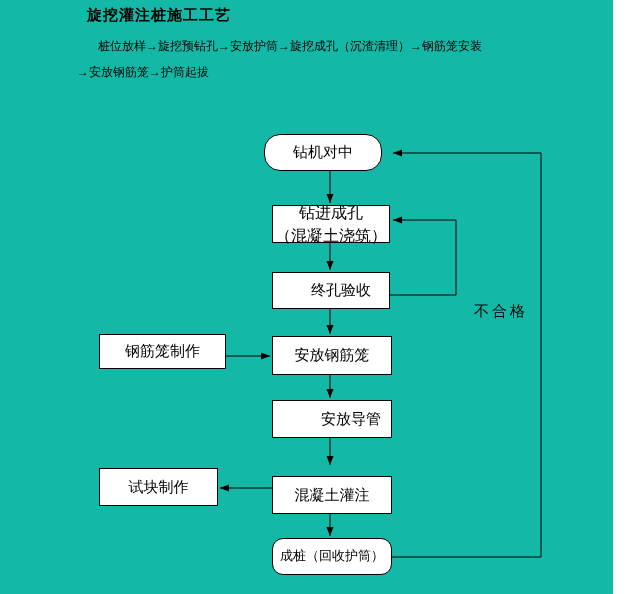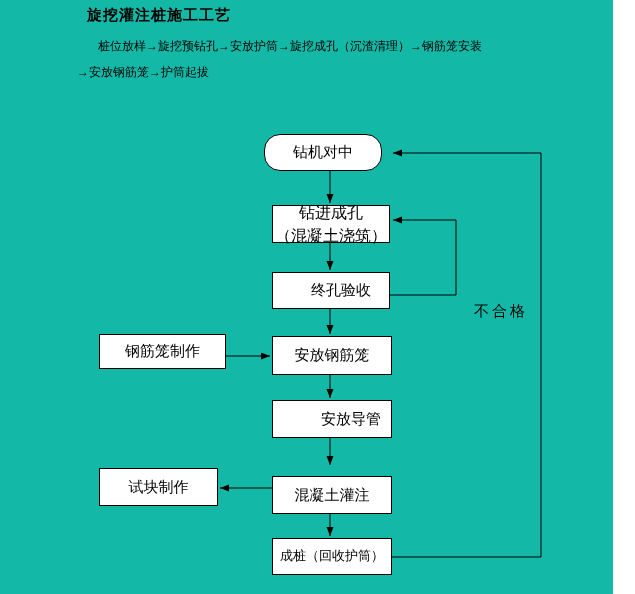--- a/index.html
+++ b/index.html
@@ -51,21 +51,21 @@
     white-space: nowrap;
   }
   #node-drill-centering { left: 264px; top: 134px; width: 118px; height: 37px; border-radius: 16px; }
   #node-drilling        { left: 272px; top: 205px; width: 118px; height: 38px; font-size: 16px; line-height: 1.45; }
   #node-final-hole      { left: 272px; top: 272px; width: 118px; height: 37px; padding-left: 20px; }
   #node-cage-fab        { left:  99px; top: 334px; width: 127px; height: 35px; }
   #node-install-cage    { left: 272px; top: 336px; width: 120px; height: 39px; }
   #node-install-tremie  { left: 272px; top: 400px; width: 120px; height: 38px; padding-left: 38px; }
   #node-test-block      { left:  99px; top: 468px; width: 119px; height: 38px; text-align: right; }
   #node-concrete        { left: 272px; top: 442px; width: 120px; height: 38px; margin-top: 34px; }
-  #node-pile-done       { left: 272px; top: 538px; width: 120px; height: 37px; font-size: 13px; }
+  #node-pile-done       { left: 272px; top: 538px; width: 120px; height: 37px; font-size: 13px; border-radius: 11px; }
 
   .fail-label {
     position: absolute;
     left: 438px;
     top: 302px;
     font-size: 15px;
     letter-spacing: 3px;
     white-space: nowrap;
     margin-left: 36px;
   }

